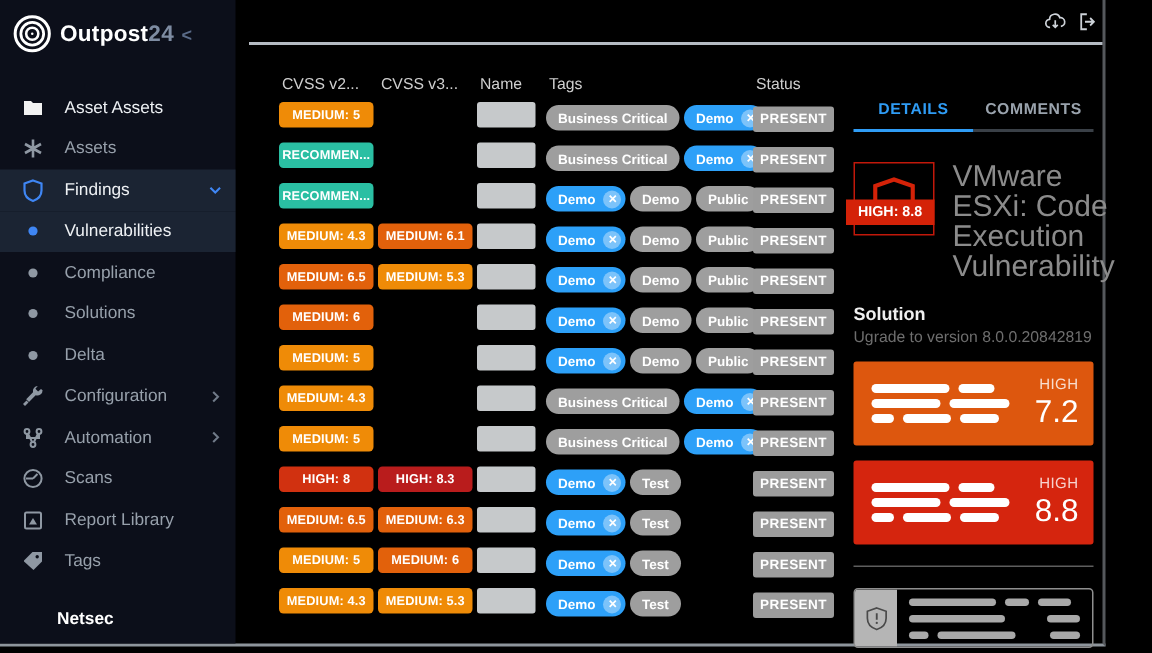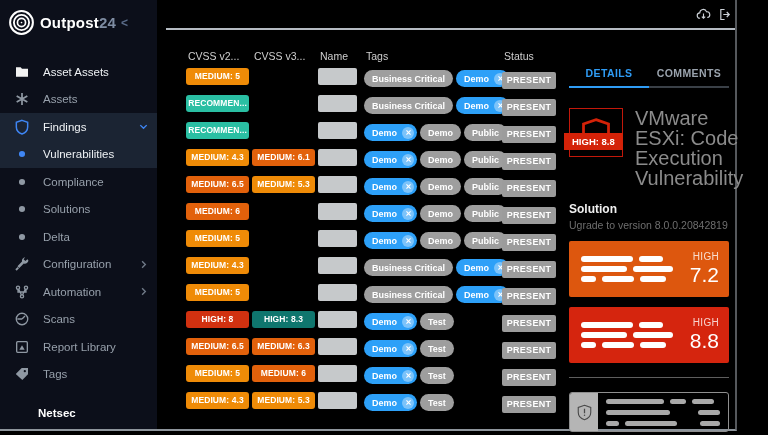--- a/index.html
+++ b/index.html
@@ -459,21 +459,21 @@
                         <path d="M5 5l14 14M19 5L5 19"></path>
                       </svg>
                     </span>
                   </span>
                 </span>
                 <span><span class="status">PRESENT</span></span>
               </div>
               <div class="t-row">
                 <span><span class="cbx"></span></span>
                 <span><span class="badge" style="background: rgb(209, 49, 16);">HIGH: 8</span></span>
-                <span><span class="badge" style="background: #0f766e;">HIGH: 8.3</span></span>
+                <span><span class="badge" style="background: #b91c1c;">HIGH: 8.3</span></span>
                 <span><span class="name-skel"></span></span>
                 <span class="tags-cell">
                   <span class="chip blue">
                     <span>Demo</span>
                     <span class="chip-x">
                       <svg viewBox="0 0 24 24" fill="none" stroke="#fff" stroke-width="4">
                         <path d="M5 5l14 14M19 5L5 19"></path>
                       </svg>
                     </span>
                   </span>

